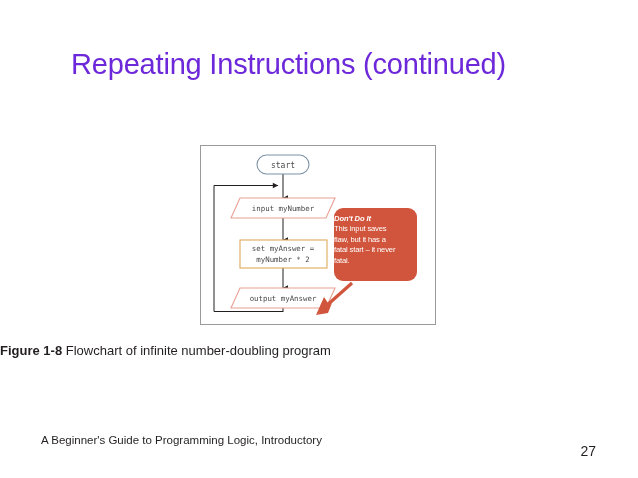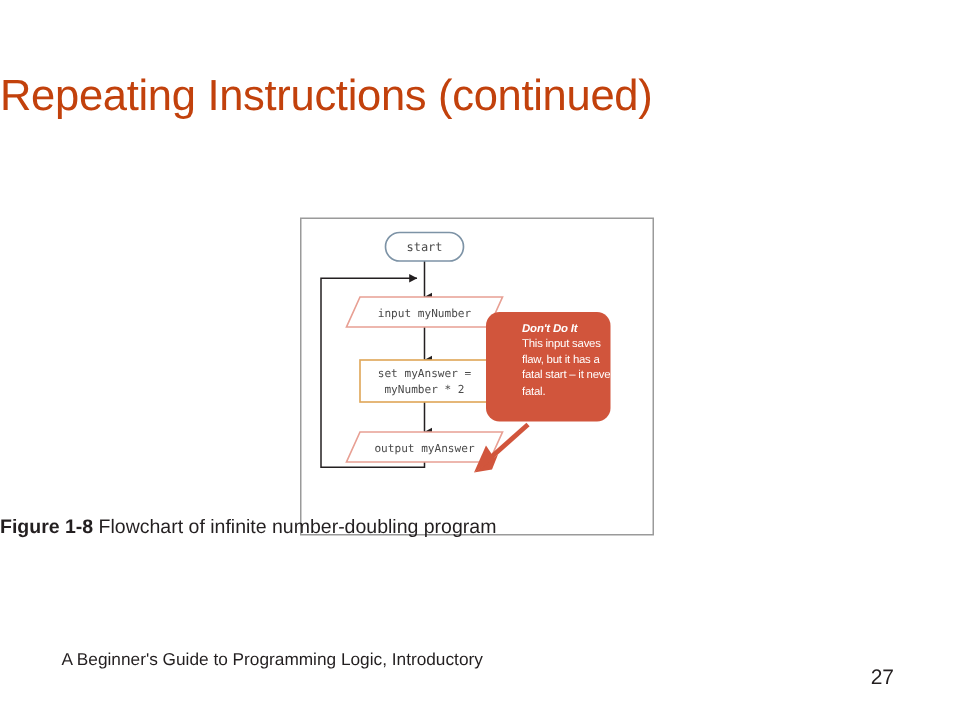--- a/index.html
+++ b/index.html
@@ -15,36 +15,36 @@
     font-family: "Liberation Sans", sans-serif;
     color: #231f20;
   }
 
   
   .slide-title {
     position: absolute;
     top: 48px;
     left: 0;
     width: 506px;
-    text-align: left;
+    text-align: right;
     font-size: 29px;
     font-weight: 400;
     letter-spacing: -0.2px;
-    color: #c2410c;
+    color: #6d28d9;
     font-family: "Liberation Sans", sans-serif;
     white-space: nowrap;
   }
 
   
   .figure-wrap {
     position: absolute;
     left: 200px;
     top: 145px;
     width: 236px;
-    height: 212px;
+    height: 180px;
   }
   .figure-frame {
     position: absolute;
     inset: 0;
     border: 1px solid #9a9a9a;
     background: #ffffff;
     box-sizing: border-box;
   }
   .figure-svg {
     position: absolute;
@@ -61,28 +61,28 @@
   }
   .fc-text-start {
     font-family: "DejaVu Sans Mono", monospace;
     font-size: 8px;
     fill: #4a4a4a;
   }
 
   
   .callout {
     position: absolute;
-    left: 124px;
+    left: 134px;
     top: 63px;
     width: 83px;
     height: 73px;
     background: #d1553c;
     border-radius: 9px;
     box-sizing: border-box;
-    padding: 6px 7px 4px 24px;
+    padding: 6px 7px 4px 0;
     color: #ffffff;
   }
   .callout-head {
     font-family: "Liberation Sans", sans-serif;
     font-weight: bold;
     font-style: italic;
     font-size: 7.6px;
     line-height: 10px;
     letter-spacing: -0.1px;
   }

